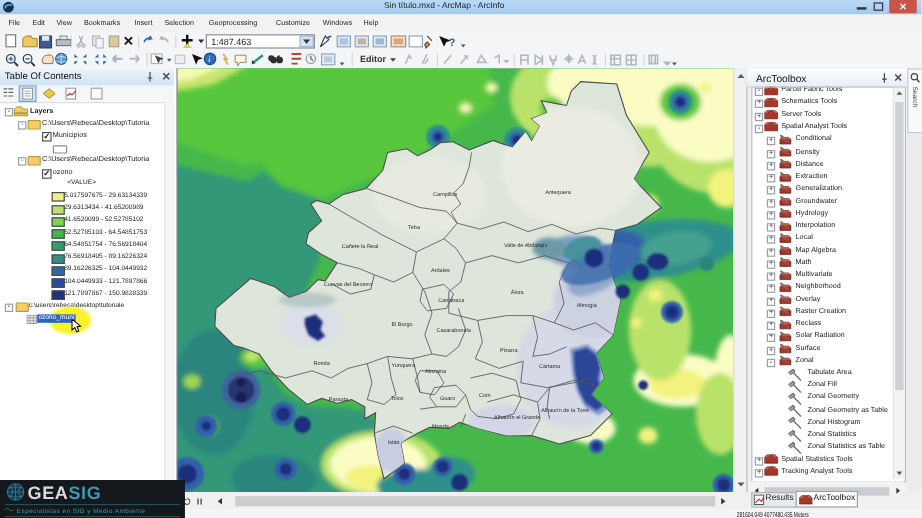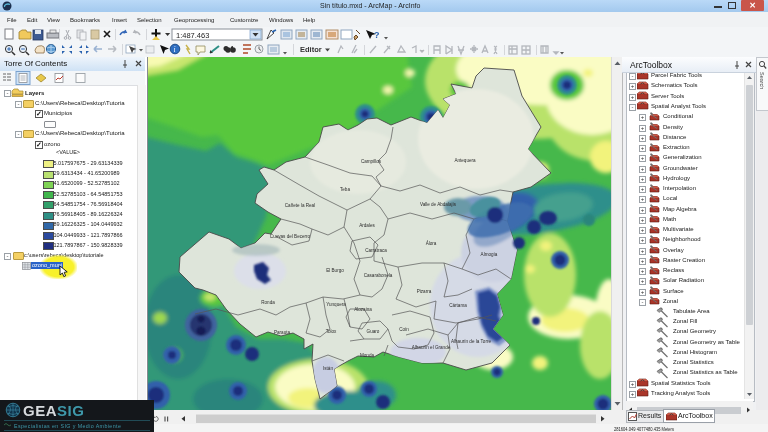--- a/index.html
+++ b/index.html
@@ -184,21 +184,21 @@
       <rect x="536" y="3" width="1" height="10" fill="#d4d6da" stroke="none"></rect>
       <path d="M541 11 v-7 h7 v7 z m2 -7 v7 m3 -7 v7"></path>
       <path d="M554 10 l2 2 l2 -2 z" fill="#b4b7bd"></path>
     </g>
     <path d="M560 10 l2 2.5 l2 -2.5 z" fill="#555"></path>
   </g>
 </svg>
 </div>
 <div class="abs" id="toc">
   <div class="abs" id="toc-head">
-      <span>Torre Of Contents</span>
+      <span>Table Of Contents</span>
     <svg class="abs" style="left:122px;top:2px" width="22" height="10" xmlns="http://www.w3.org/2000/svg">
         <path d="M3 1 v5 m-2 0 h4 m-2 0 v3" stroke="#444" stroke-width="1" fill="none"></path>
         <path d="M14 2 l5 5 m0 -5 l-5 5" stroke="#444" stroke-width="1.2"></path>
       </svg>
   </div>
   <div class="abs" id="toc-tools">
     <svg width="145" height="14" xmlns="http://www.w3.org/2000/svg">
       <path d="M3 3 h3 m-3 3 h3 m-3 3 h3 m1 -6 h4 m-4 3 h4 m-4 3 h4" stroke="#666" stroke-width="1"></path>
       <rect x="16" y="0.5" width="14" height="13" fill="#cfe3f7" stroke="#7aa2cf" stroke-width="1"></rect>
       <rect x="19" y="2.5" width="8" height="9" fill="#fff" stroke="#8a8d92" stroke-width="0.8"></rect>

